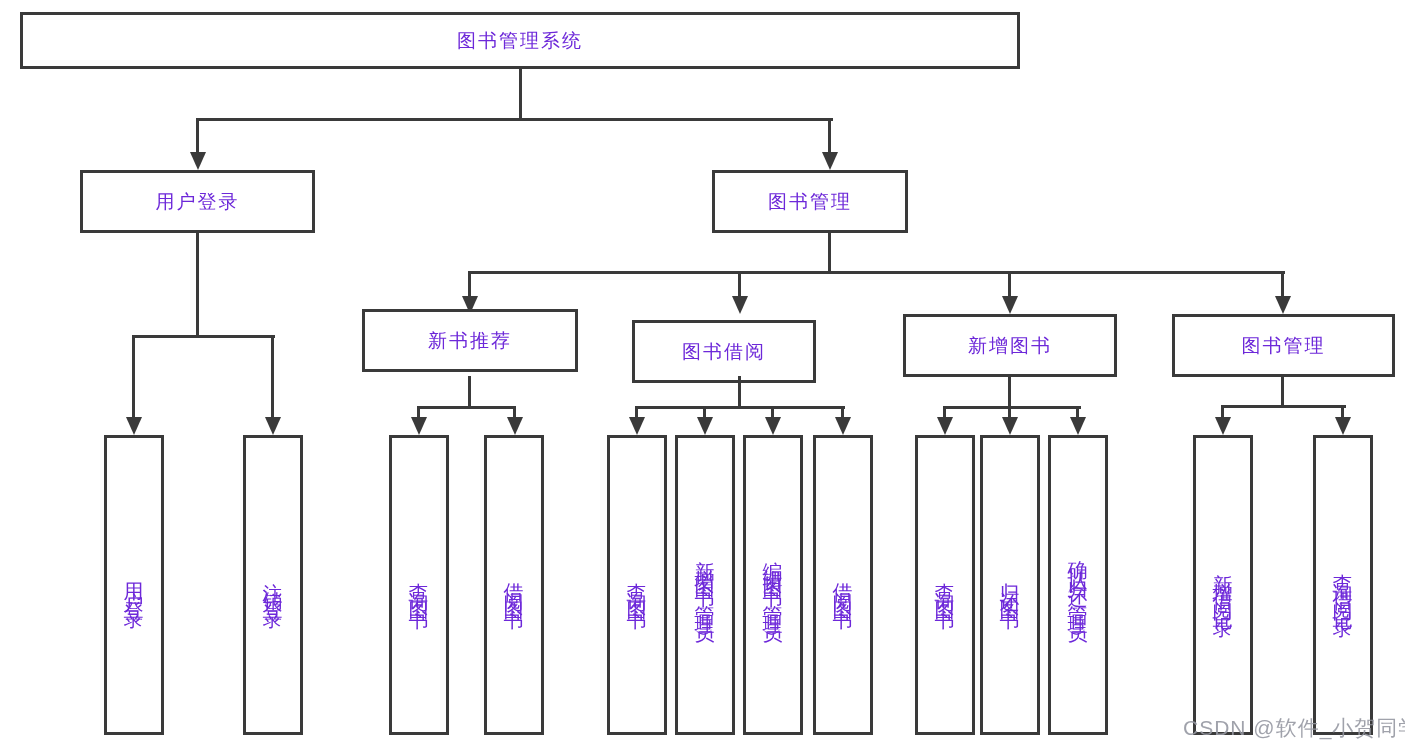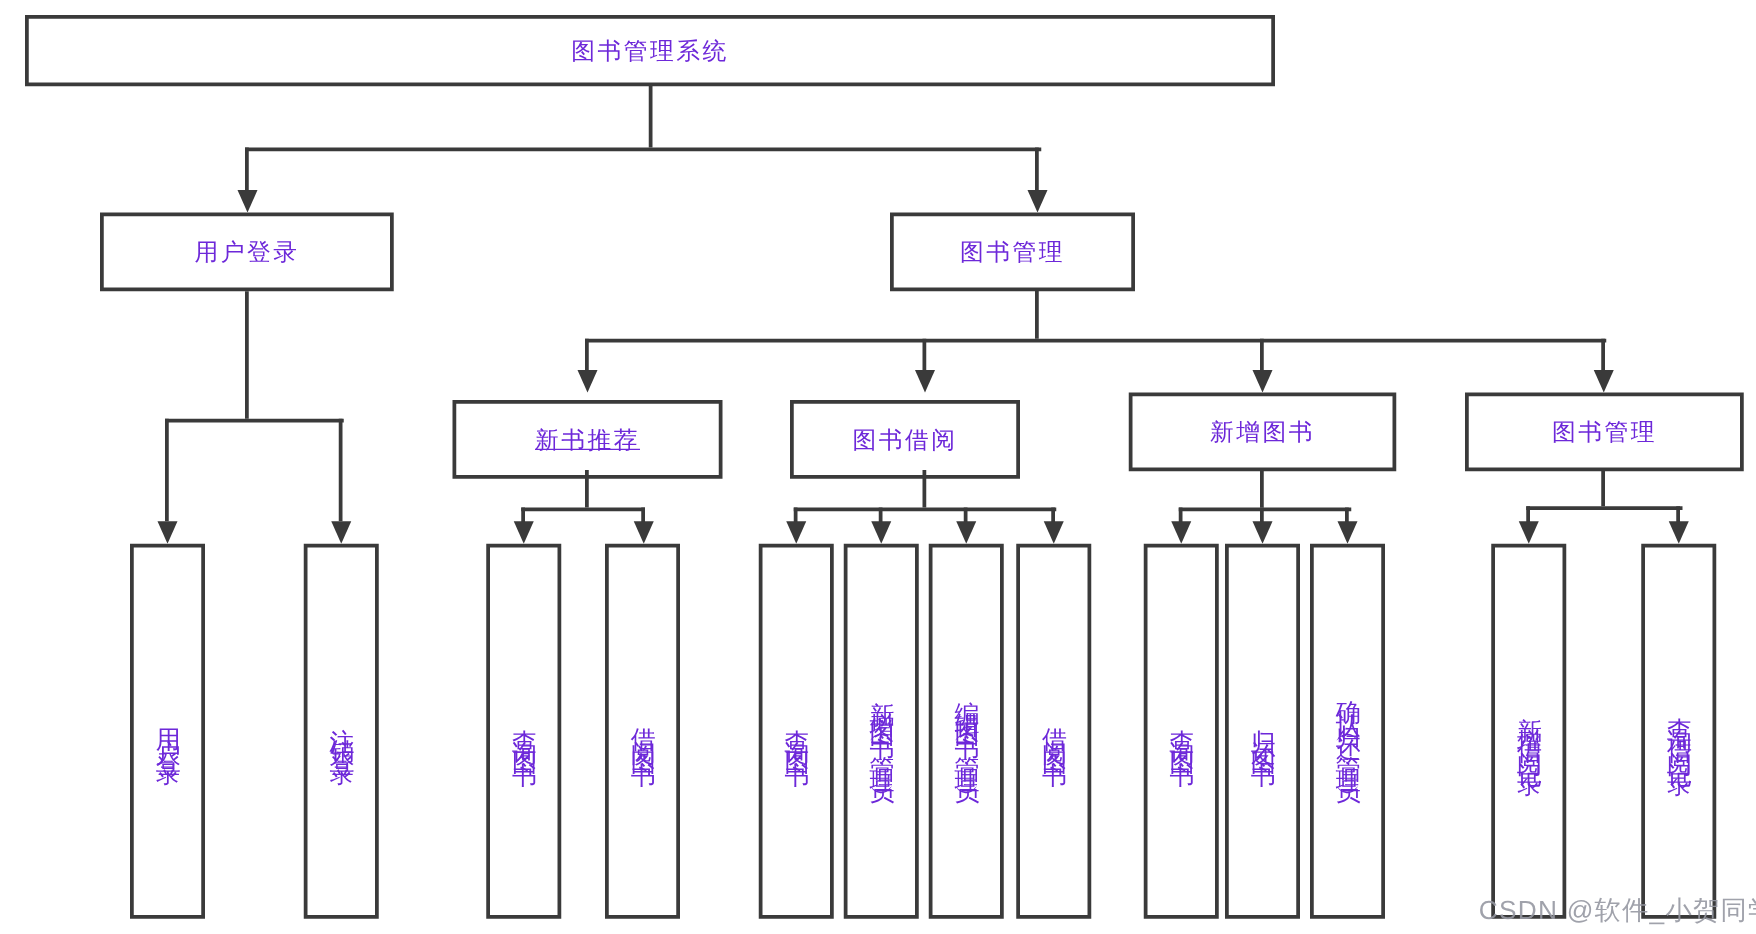--- a/index.html
+++ b/index.html
@@ -76,21 +76,21 @@
   <div class="hline" style="left:468px; top:271px; width:817px;"></div>
   <div class="vline" style="left:468px; top:271px; height:27px;"></div>
   <div class="arrow" style="left:462px; top:296px;"></div>
   <div class="vline" style="left:738px; top:271px; height:27px;"></div>
   <div class="arrow" style="left:732px; top:296px;"></div>
   <div class="vline" style="left:1008px; top:271px; height:27px;"></div>
   <div class="arrow" style="left:1002px; top:296px;"></div>
   <div class="vline" style="left:1281px; top:271px; height:27px;"></div>
   <div class="arrow" style="left:1275px; top:296px;"></div>
 
-  <div class="box" style="left:362px; top:320px; width:216px; height:63px;text-decoration:underline;">新书推荐</div>
+  <div class="box" style="left:362px; top:309px; width:216px; height:63px;">新书推荐</div>
   <div class="box" style="left:632px; top:320px; width:184px; height:63px;">图书借阅</div>
   <div class="box" style="left:903px; top:314px; width:214px; height:63px;">新增图书</div>
   <div class="box" style="left:1172px; top:314px; width:223px; height:63px;">图书管理</div>
 
   <div class="vline" style="left:468px; top:376px; height:30px;"></div>
   <div class="hline" style="left:417px; top:406px; width:99px;"></div>
   <div class="vline" style="left:417px; top:406px; height:12px;"></div>
   <div class="arrow" style="left:411px; top:417px;"></div>
   <div class="vline" style="left:513px; top:406px; height:12px;"></div>
   <div class="arrow" style="left:507px; top:417px;"></div>

